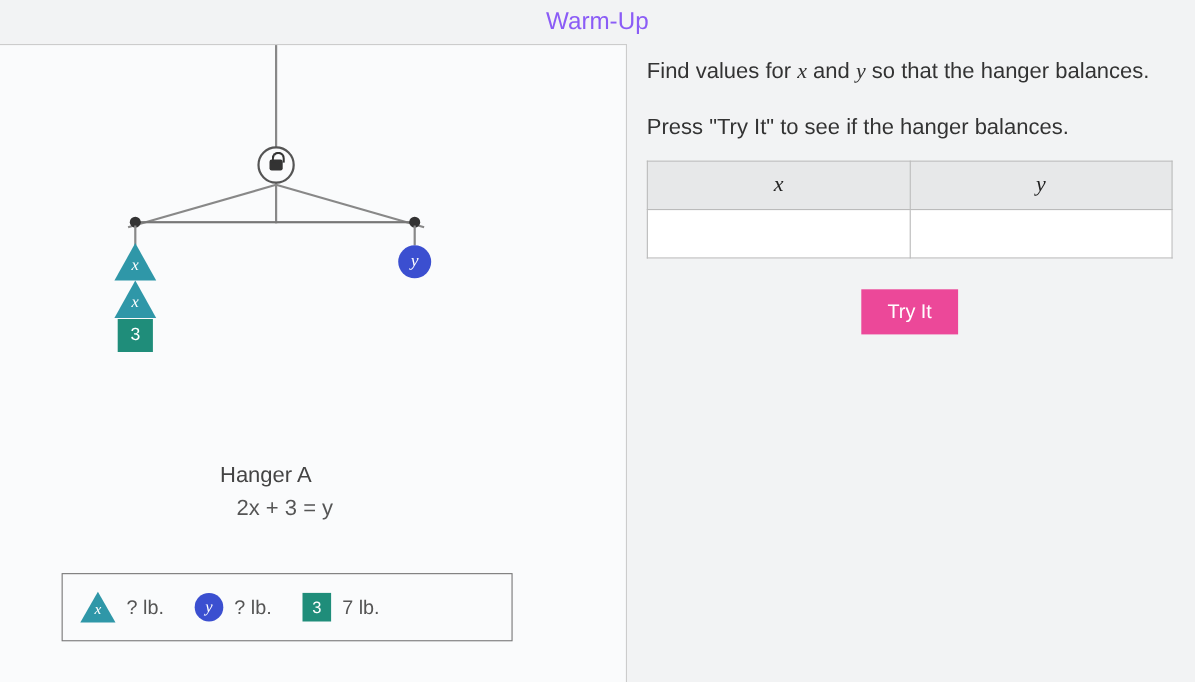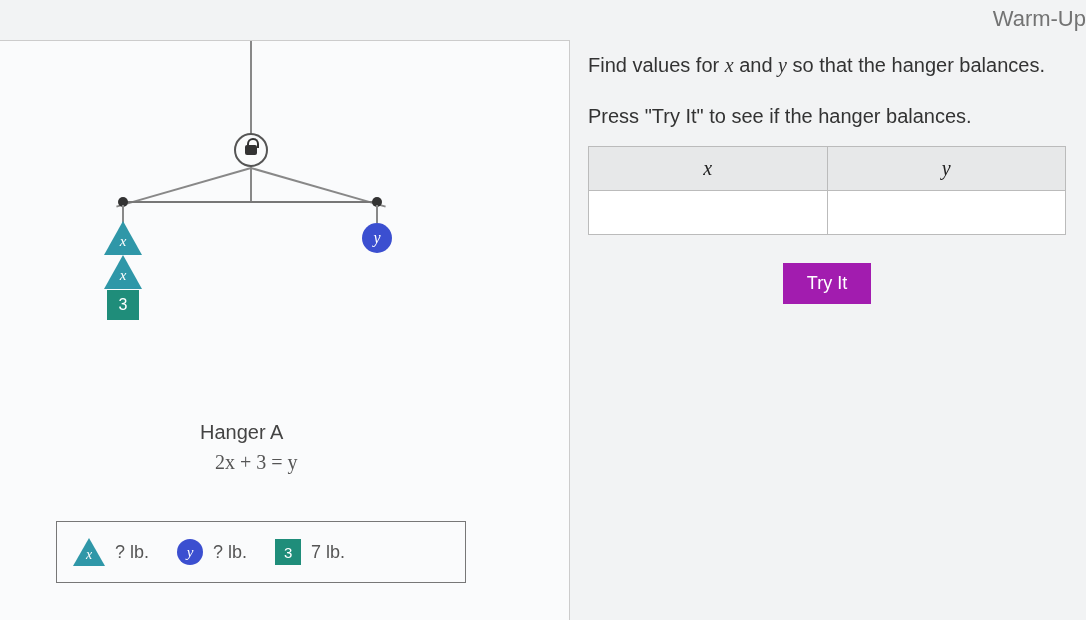--- a/index.html
+++ b/index.html
@@ -10,24 +10,24 @@
     background: #f2f3f4;
     color: #222;
     position: relative;
     overflow: hidden;
   }
   .title {
     position: absolute;
     top: 6px;
     left: 0;
     width: 100%;
-    text-align: right;
+    text-align: center;
     font-size: 22px;
     font-weight: 500;
-    color: #737373;
+    color: #8b5cf6;
   }
   .left-panel {
     position: absolute;
     left: 0;
     top: 40px;
     width: 570px;
     height: 580px;
     background: #fafbfc;
     border-top: 1px solid #ccc;
     border-right: 1px solid #ccc;
@@ -75,21 +75,21 @@
     font-size: 18px;
     padding: 4px 8px;
     background: transparent;
   }
   .tryit-wrap {
     text-align: center;
     margin-top: 28px;
   }
   .tryit {
     display: inline-block;
-    background: #a21caf;
+    background: #ec4899;
     color: #fff;
     font-size: 18px;
     padding: 10px 24px;
     border: none;
     cursor: pointer;
   }
   
   .hanger {
     position: absolute;
     left: 60px; top: 0;
@@ -205,21 +205,21 @@
     position: absolute;
     left: 200px; top: 380px;
     font-size: 20px;
     color: #444;
   }
   .heq {
     position: absolute;
     left: 215px; top: 410px;
     font-size: 20px;
     color: #555;
-    font-family: Liberation Serif, serif;
+    font-family: Liberation Sans, sans-serif;
   }
   
   .legend {
     position: absolute;
     left: 56px;
     top: 480px;
     width: 410px;
     height: 62px;
     border: 1px solid #777;
     display: flex;

